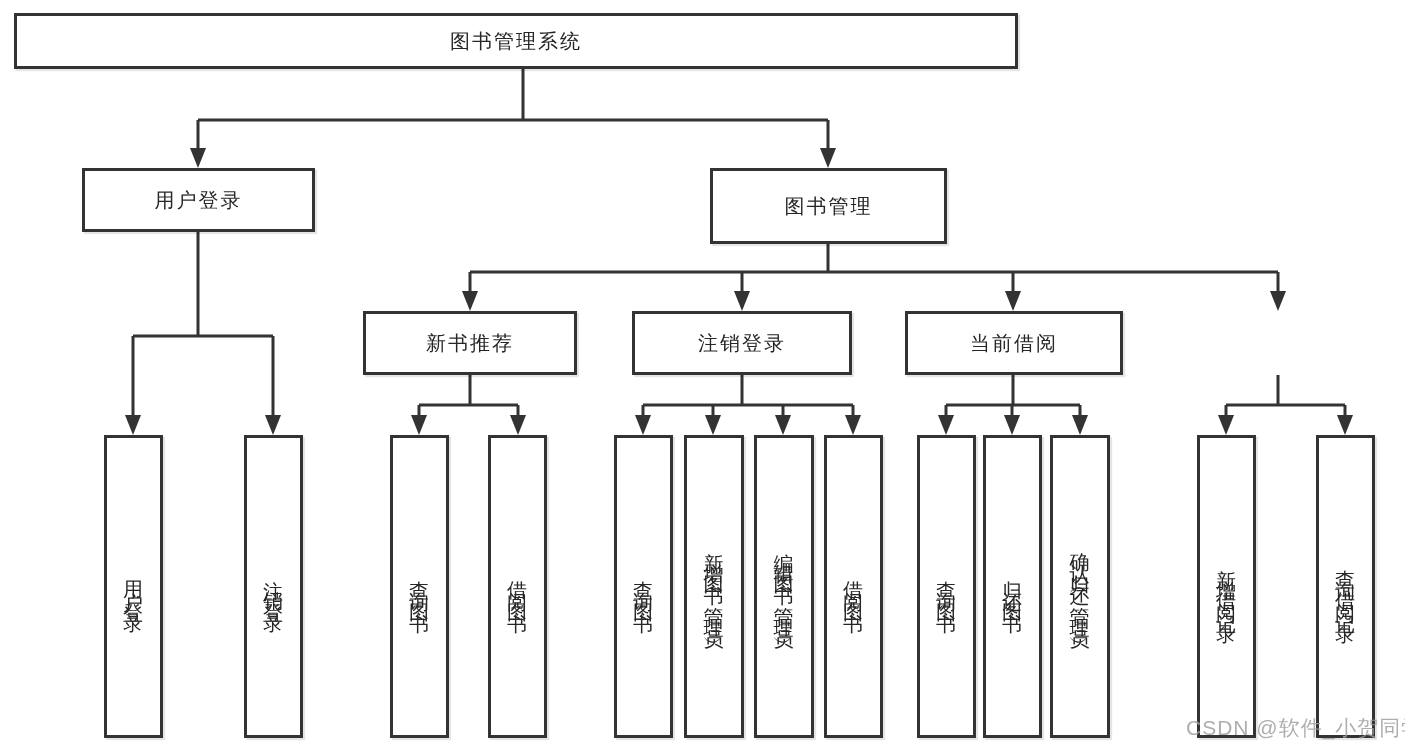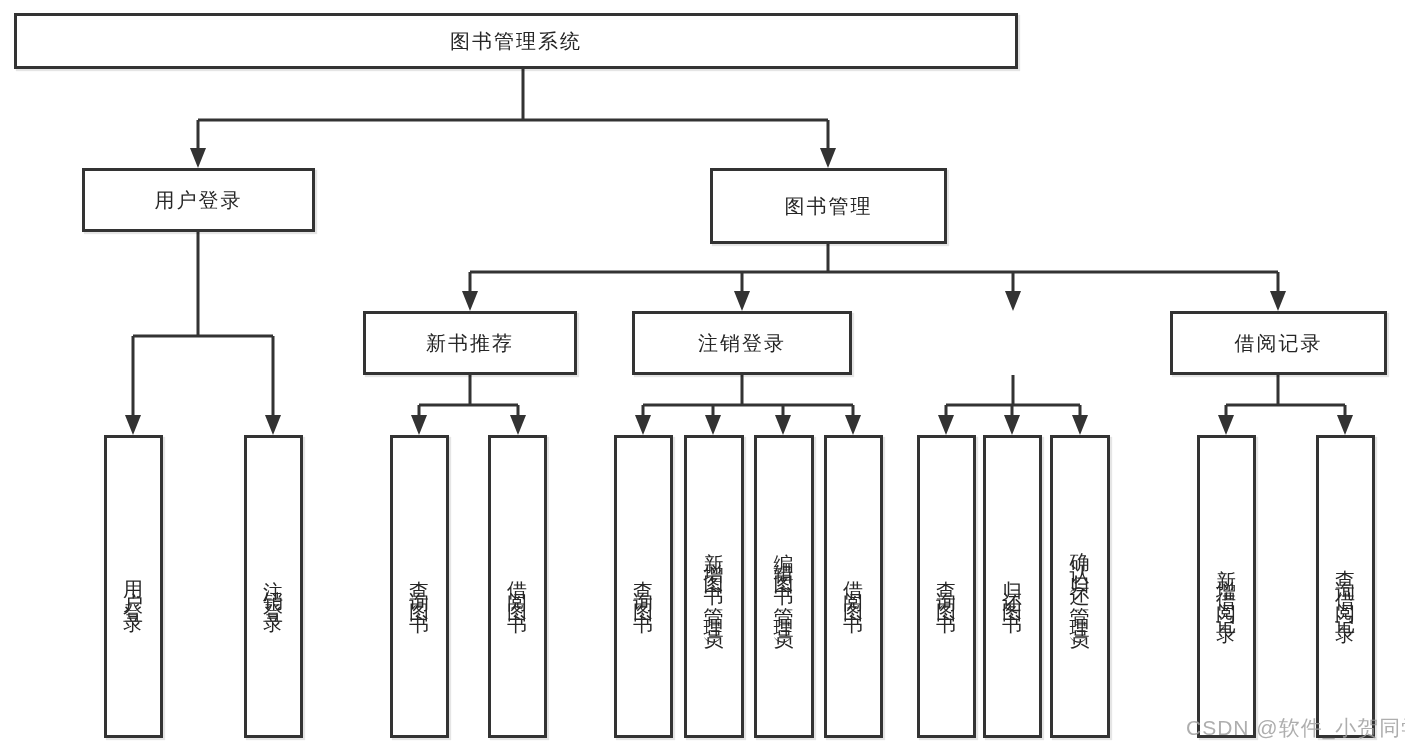--- a/index.html
+++ b/index.html
@@ -125,22 +125,22 @@
   <div class="node h" style="left:710px;top:168px;width:237px;height:76px">
     <span>图书管理</span>
   </div>
 
   <div class="node h" style="left:363px;top:311px;width:214px;height:64px">
     <span>新书推荐</span>
   </div>
   <div class="node h" style="left:632px;top:311px;width:220px;height:64px">
     <span>注销登录</span>
   </div>
-  <div class="node h" style="left:1170px;top:311px;width:217px;height:64px">
-    <span>借阅记录</span>
+  <div class="node h" style="left:905px;top:311px;width:218px;height:64px">
+    <span>当前借阅</span>
   </div>
 
   <div class="node v" style="left:104px;top:435px;width:59px;height:303px">
     <span>用户登录</span>
   </div>
   <div class="node v" style="left:244px;top:435px;width:59px;height:303px">
     <span>注销登录</span>
   </div>
 
   <div class="node v" style="left:390px;top:435px;width:59px;height:303px">

